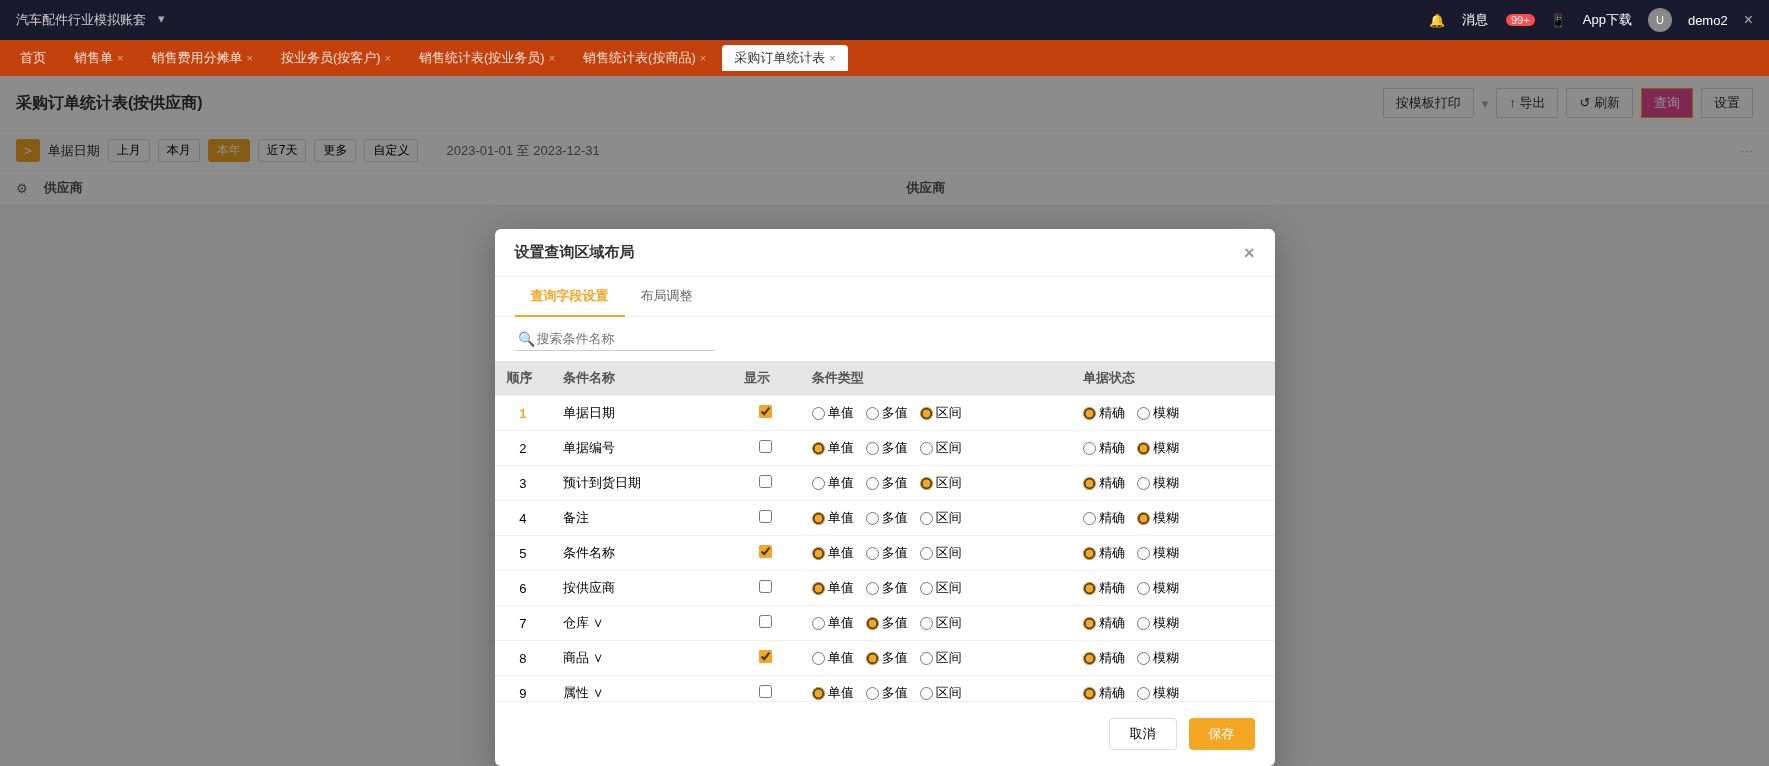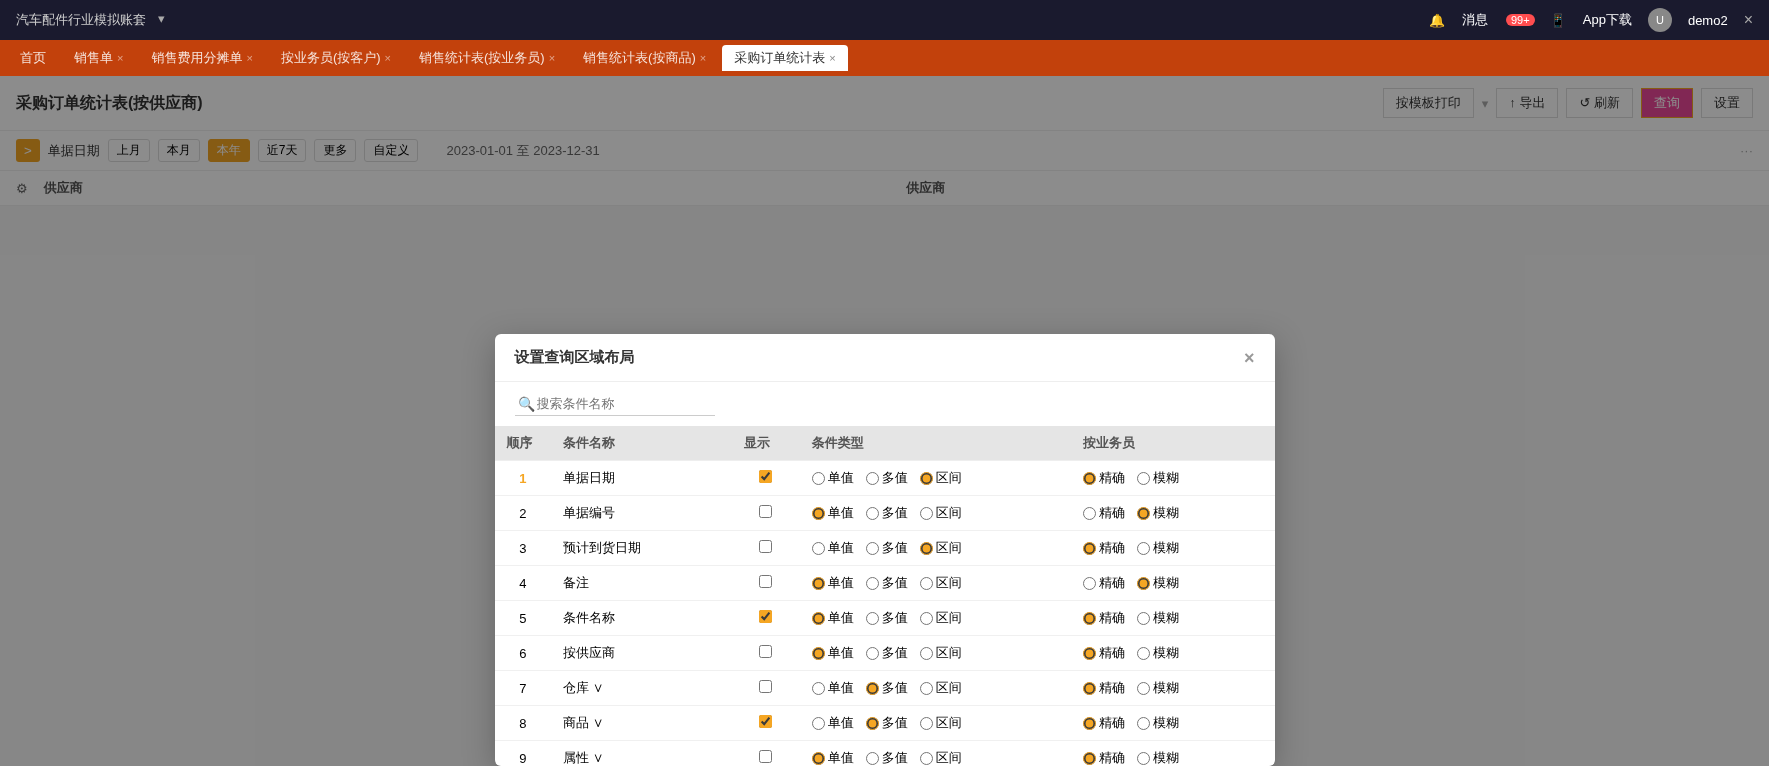--- a/index.html
+++ b/index.html
@@ -285,37 +285,45 @@
   </div>
 
   <div class="overlay">
     <div class="dialog">
 
       <div class="dialog-header">
         <span>设置查询区域布局</span>
         <span class="dialog-close">×</span>
       </div>
 
+      <div class="dialog-tabs">
+        <div class="dialog-tab active">
+          <span>查询字段设置</span>
+        </div>
+        <div class="dialog-tab">
+          <span>布局调整</span>
+        </div>
+      </div>
 
       <div class="dialog-search">
         <div class="search-icon-wrap">
           <span class="s-icon">🔍</span>
           <input type="text" placeholder="搜索条件名称" style="border-top: none; border-right: none; border-left: none; border-image: initial; border-bottom: 1px solid rgb(204, 204, 204); padding: 4px 8px 4px 22px; width: 200px; font-size: 13px; outline: none;">
         </div>
       </div>
 
       <div class="table-scroll-wrap">
         <table class="settings-table">
           <thead>
             <tr>
               <th class="col-order">顺序</th>
               <th class="col-name">条件名称</th>
               <th class="col-display">显示</th>
               <th class="col-type">条件类型</th>
-              <th class="col-match">按业务员</th>
+              <th class="col-match">单据状态</th>
             </tr>
           </thead>
           <tbody>
 
             <tr>
               <td class="col-order"><span class="row-num-active">1</span></td>
               <td class="col-name">单据日期</td>
               <td class="col-display">
                 <input type="checkbox" checked="" style="accent-color: rgb(245, 166, 35);">
               </td>
@@ -499,17 +507,21 @@
                   <label class="radio-item"><input type="radio" name="match9" checked="" style="accent-color: rgb(245, 166, 35);">精确</label>
                   <label class="radio-item"><input type="radio" name="match9" style="accent-color: rgb(245, 166, 35);">模糊</label>
                 </div>
               </td>
             </tr>
 
           </tbody>
         </table>
       </div>
 
+      <div class="dialog-footer">
+        <button class="btn-cancel">取消</button>
+        <button class="btn-save">保存</button>
+      </div>
 
     </div>
   </div>
 
 </div>
 
 </body></html>

